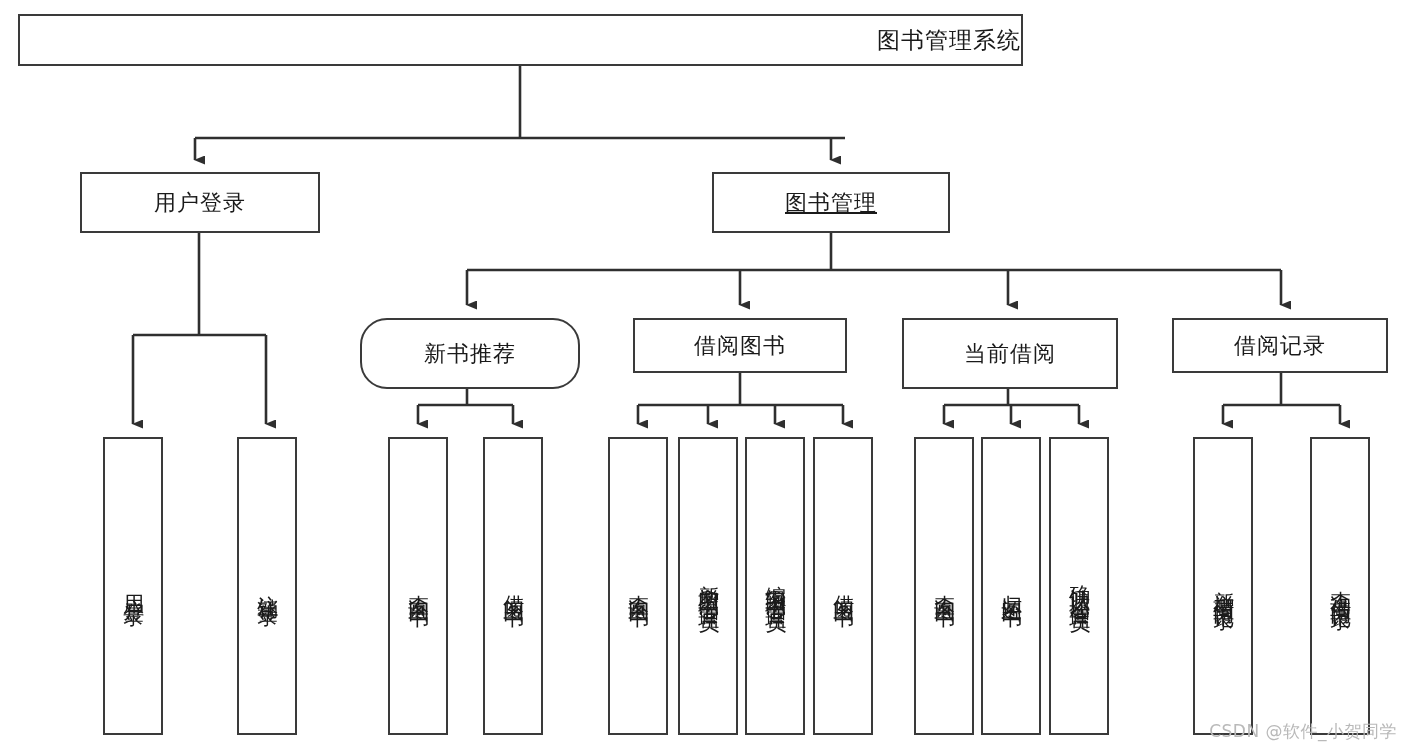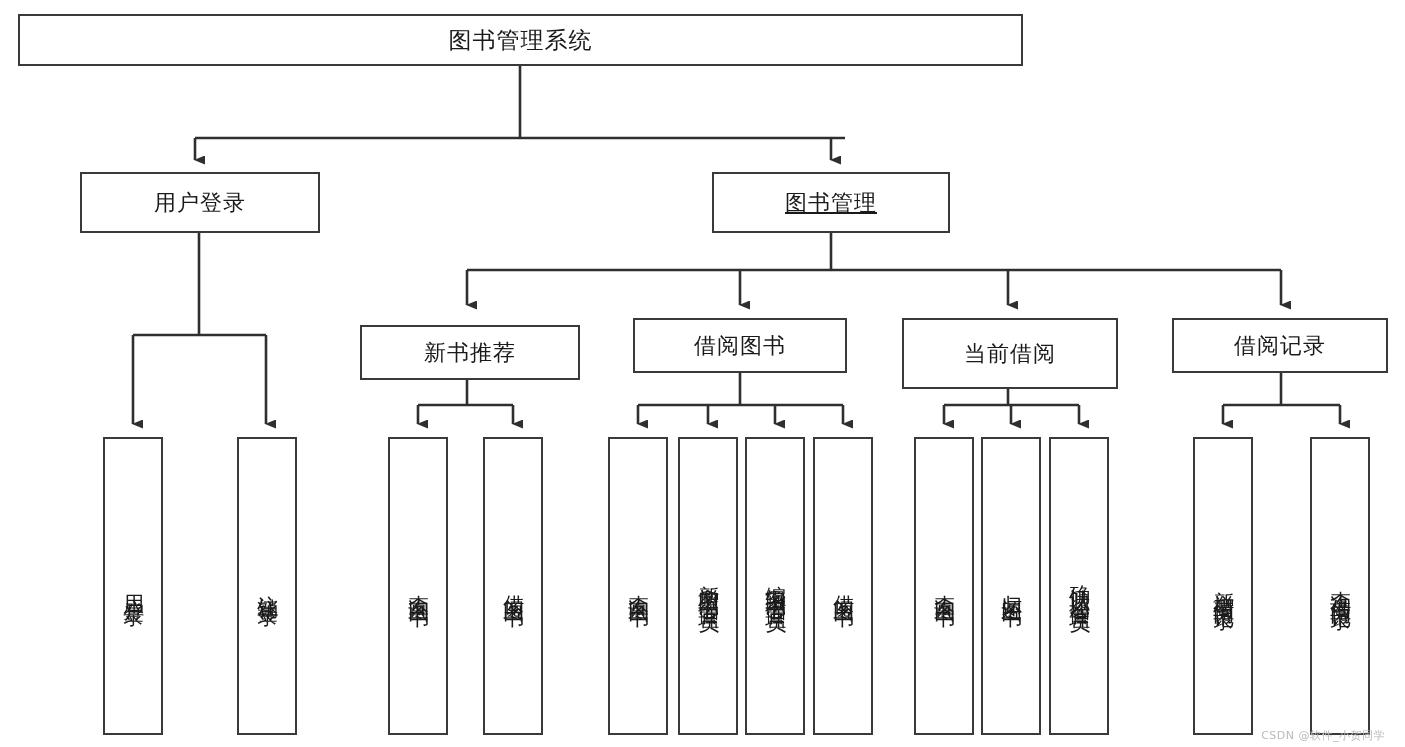--- a/index.html
+++ b/index.html
@@ -45,26 +45,27 @@
   }
   .node.v .vtext {
     writing-mode: vertical-rl;
     text-orientation: upright;
     letter-spacing: 4px;
     white-space: nowrap;
     text-align: center;
   }
   #root-node {
     font-size: 23px;
+    justify-content: flex-end;
   }
   .watermark {
     position: absolute;
-    right: 20px;
+    right: 8px;
     bottom: 4px;
-    font-size: 11px;
+    font-size: 17px;
     color: #b9b9b9;
     white-space: nowrap;
     letter-spacing: 0.5px;
     margin-top: 33px;
   }
 </style>
 </head>
 <body>
 
 <div id="canvas">
@@ -123,21 +124,21 @@
     <span>图书管理系统</span>
   </div>
 
   <div class="node h" style="left:80px;top:172px;width:240px;height:61px;">
     <span>用户登录</span>
   </div>
   <div class="node h" style="left:712px;top:172px;width:238px;height:61px;text-decoration:underline;">
     <span>图书管理</span>
   </div>
 
-  <div class="node h" style="left:360px;top:325px;width:220px;height:55px;">
+  <div class="node h" style="left:360px;top:318px;width:220px;height:71px;border-radius:27px;">
     <span>新书推荐</span>
   </div>
   <div class="node h" style="left:633px;top:318px;width:214px;height:55px;">
     <span>借阅图书</span>
   </div>
   <div class="node h" style="left:902px;top:318px;width:216px;height:71px;">
     <span>当前借阅</span>
   </div>
   <div class="node h" style="left:1172px;top:318px;width:216px;height:55px;justify-content:center;">
     <span>借阅记录</span>

